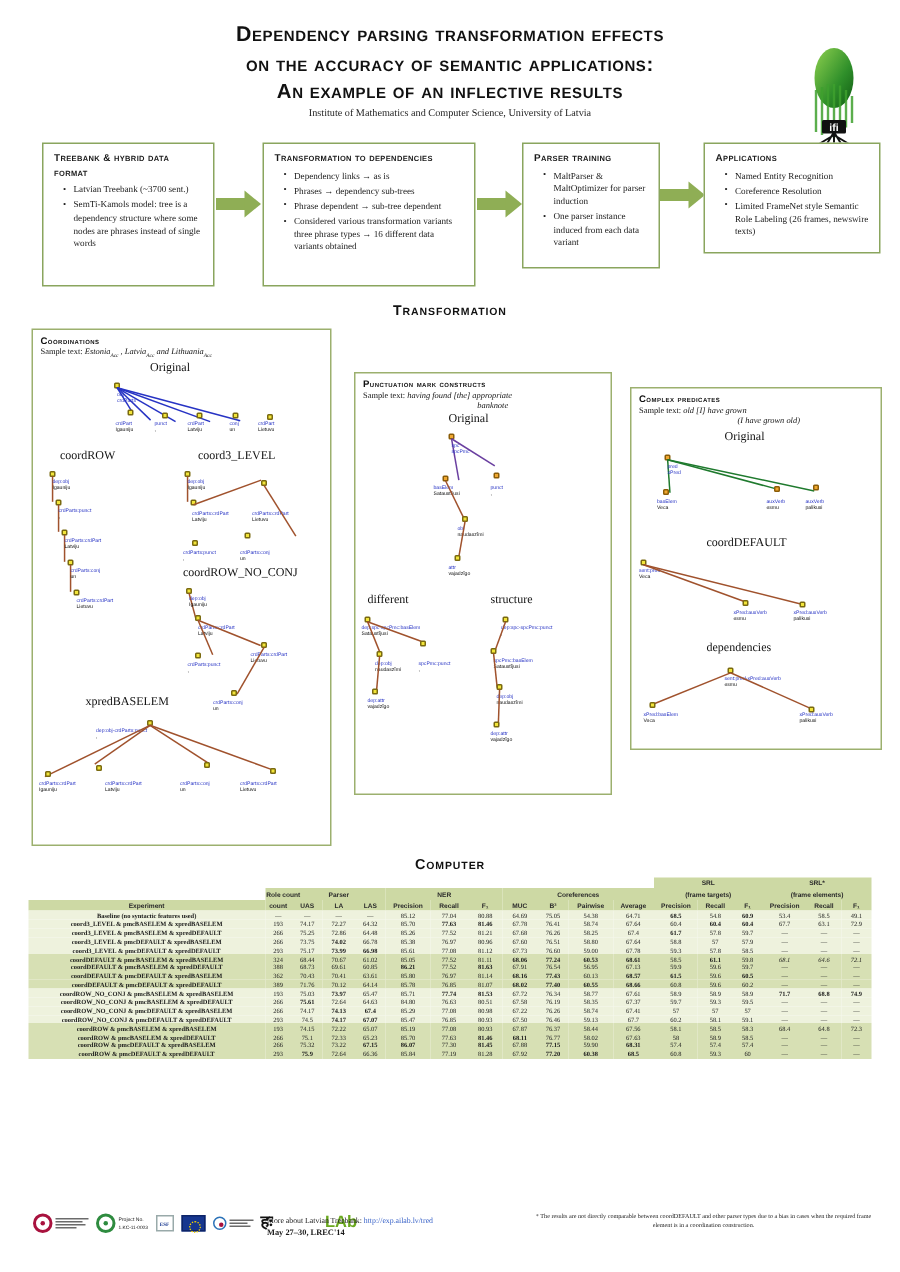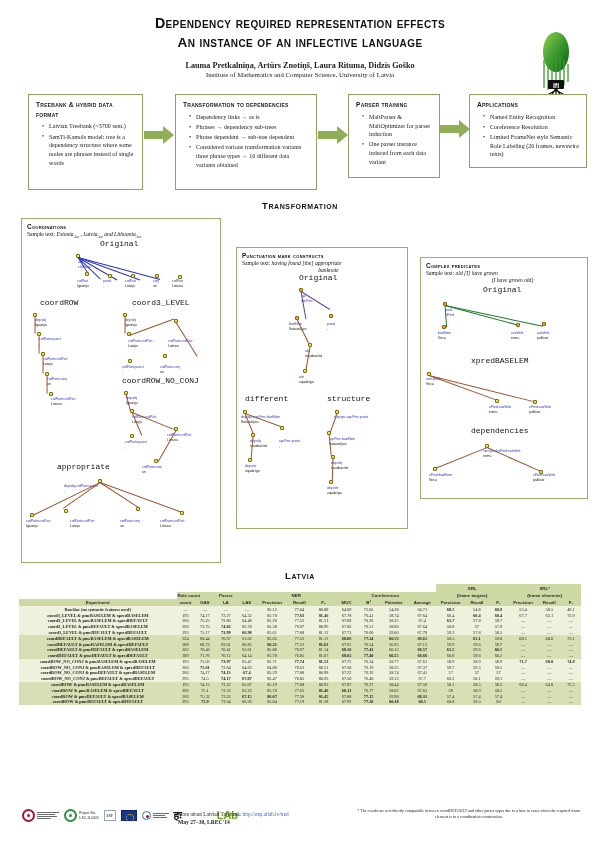--- a/index.html
+++ b/index.html
@@ -97,21 +97,21 @@
   }
   .sample i { font-style:italic; }
   .sub { font-size:3.6px; vertical-align:sub; font-style:italic; }
   .variant-label {
     position:absolute;
     font-family:"Liberation Serif", serif;
     font-size:7.4px;
     color:#111;
     white-space:nowrap;
   }
-  .variant-label.big { font-size:8px;font-family:Liberation Mono, monospace; }
+  .variant-label.big { font-size:8px; }
 
   
   .node {
     position:absolute; width:4px; height:4px;
     background:#f2e53a; border:0.8px solid #7a6a10; border-radius:1px;
   }
   .node.o { background:#f0a830; border-color:#8a5c08; }
   .edge { position:absolute; transform-origin:0 50%; height:1.1px; }
   .edge.blue { background:#2733c4; height:1.3px; }
   .edge.brown { background:#a0522d; }
@@ -205,23 +205,23 @@
   .foot-text .date { font-weight:bold; font-size:5.6px; }
   .fnote {
     position:absolute; right:16px; top:2px; width:230px;
     font-size:4.1px; line-height:1.5; text-align:center; color:#222;
   }
 </style>
 </head>
 <body>
 
 <div class="header">
-  <div class="title-line l1">Dependency required representation effects</div>
-  <div class="title-line l3">An instance of an inflective language</div>
-  <div class="authors">Lauma Pretkalniņa,  Artūrs Znotiņš, Laura Rituma, Didzis Goško</div>
+  <div class="title-line l1">Dependency parsing transformation effects</div>
+  <div class="title-line l2">on the accuracy of semantic applications:</div>
+  <div class="title-line l3">An example of an inflective results</div>
   <div class="affil">Institute of Mathematics and Computer Science, University of Latvia</div>
 
   <svg class="logo-imcs" viewBox="0 0 52 72">
     <defs>
       <linearGradient id="lg" x1="0" y1="0" x2="1" y2="1">
         <stop offset="0%" stop-color="#8fd14f"></stop>
           <stop offset="60%" stop-color="#2f8f2a"></stop>
           <stop offset="100%" stop-color="#0f5a12"></stop>
       </linearGradient>
     </defs>
@@ -360,21 +360,21 @@
     <div class="edge brown" style="left:110px; top:193px; width:25px; transform:rotate(67deg);"></div>
     <div class="edge brown" style="left:110px; top:193px; width:45px; transform:rotate(22deg);"></div>
     <div class="node" style="left:108px; top:215px;"></div>
     <div class="node" style="left:152px; top:208px;"></div>
     <div class="lbl" style="left:103px; top:221px;">crdParts:punct<span class="w">,</span></div>
     <div class="lbl" style="left:145px; top:214px;">crdParts:crdPart<span class="w">Lietuvu</span></div>
     <div class="edge brown" style="left:154px; top:211px; width:36px; transform:rotate(120deg);"></div>
     <div class="node" style="left:132px; top:240px;"></div>
     <div class="lbl" style="left:120px; top:246px;">crdParts:conj<span class="w">un</span></div>
 
-    <div class="variant-label big" style="left:35px; top:243px;">appropriate</div>
+    <div class="variant-label big" style="left:35px; top:243px;">xpredBASELEM</div>
     <div class="node" style="left:76px; top:260px;"></div>
     <div class="lbl" style="left:42px; top:265px;">dep:obj-crdParts:punct<span class="w">,</span></div>
     <div class="edge brown" style="left:78px; top:263px; width:78px; transform:rotate(154deg);"></div>
     <div class="edge brown" style="left:78px; top:263px; width:45px; transform:rotate(145deg);"></div>
     <div class="edge brown" style="left:78px; top:263px; width:47px; transform:rotate(33deg);"></div>
     <div class="edge brown" style="left:78px; top:263px; width:86px; transform:rotate(20deg);"></div>
     <div class="node" style="left:8px; top:294px;"></div>
     <div class="node" style="left:42px; top:290px;"></div>
     <div class="node" style="left:114px; top:288px;"></div>
     <div class="node" style="left:158px; top:292px;"></div>
@@ -453,21 +453,21 @@
     <div class="edge green" style="left:24px; top:47px; width:75px; transform:rotate(15deg);"></div>
     <div class="edge green" style="left:24px; top:47px; width:100px; transform:rotate(12deg);"></div>
     <div class="lbl" style="left:24px; top:50px;">pred<br>xPred</div>
     <div class="node o" style="left:21px; top:67px;"></div>
     <div class="node o" style="left:95px; top:65px;"></div>
     <div class="node o" style="left:121px; top:64px;"></div>
     <div class="lbl" style="left:17px; top:73px;">basElem<span class="w">Veca</span></div>
     <div class="lbl" style="left:90px; top:73px;">auxVerb<span class="w">esmu</span></div>
     <div class="lbl" style="left:116px; top:73px;">auxVerb<span class="w">palikusi</span></div>
 
-    <div class="variant-label big" style="left:50px; top:98px;">xpredBASELEM</div>
+    <div class="variant-label big" style="left:50px; top:98px;">coordDEFAULT</div>
     <div class="node" style="left:6px; top:114px;"></div>
     <div class="lbl" style="left:5px; top:119px;">sent:pred<span class="w">Veca</span></div>
     <div class="edge brown" style="left:8px; top:117px; width:72px; transform:rotate(20deg);"></div>
     <div class="edge brown" style="left:8px; top:117px; width:108px; transform:rotate(14deg);"></div>
     <div class="node" style="left:74px; top:141px;"></div>
     <div class="node" style="left:112px; top:142px;"></div>
     <div class="lbl" style="left:68px; top:147px;">xPred:auxVerb<span class="w">esmu</span></div>
     <div class="lbl" style="left:108px; top:147px;">xPred:auxVerb<span class="w">palikusi</span></div>
 
     <div class="variant-label big" style="left:50px; top:168px;">dependencies</div>
@@ -475,21 +475,21 @@
     <div class="lbl" style="left:62px; top:191px;">sent:pred-xPred:auxVerb<span class="w">esmu</span></div>
     <div class="edge brown" style="left:66px; top:189px; width:58px; transform:rotate(158deg);"></div>
     <div class="edge brown" style="left:66px; top:189px; width:60px; transform:rotate(24deg);"></div>
     <div class="node" style="left:12px; top:209px;"></div>
     <div class="node" style="left:118px; top:212px;"></div>
     <div class="lbl" style="left:8px; top:215px;">xPred:basElem<span class="w">Veca</span></div>
     <div class="lbl" style="left:112px; top:215px;">xPred:auxVerb<span class="w">palikusi</span></div>
   </div>
 </div>
 
-<div class="res-title">Latvia</div>
+<div class="res-title">Computer</div>
 
 <table class="results">
   <colgroup>
     <col style="width:150px">
       <col style="width:17px">
     <col style="width:20px">
       <col style="width:20px">
       <col style="width:20px">
     <col style="width:28px">
       <col style="width:24px">

